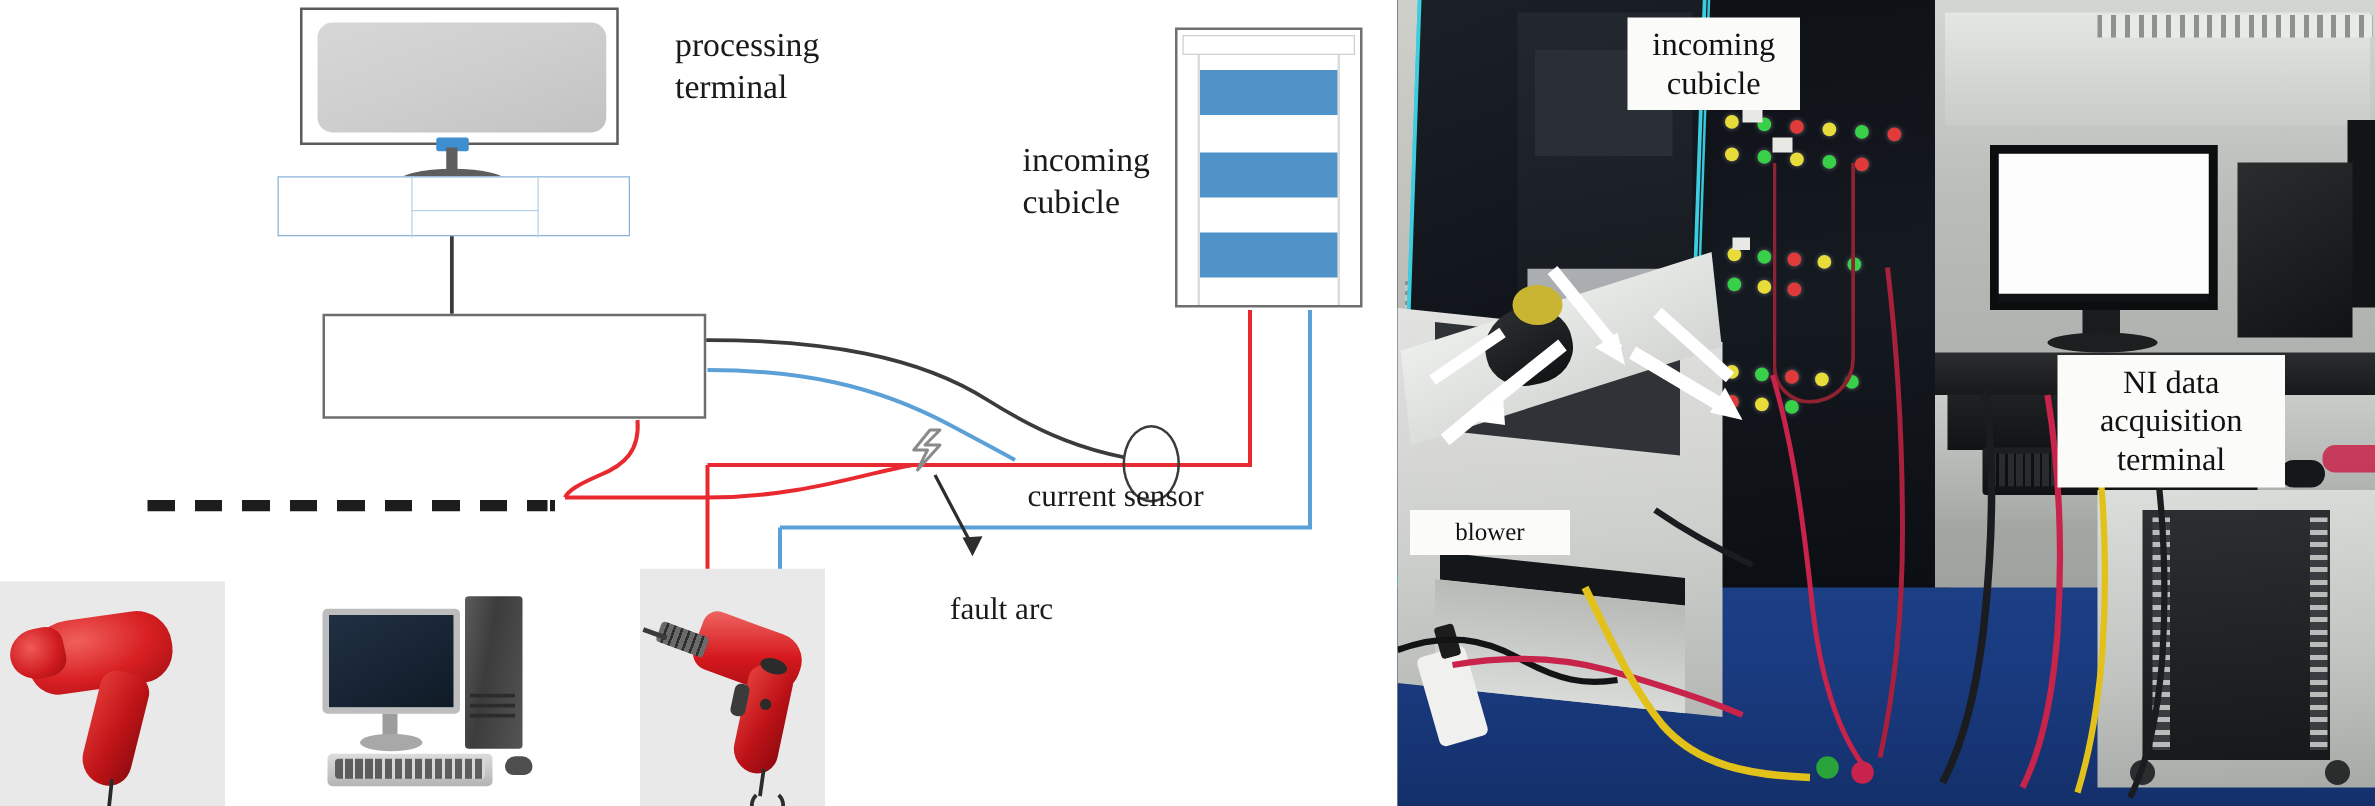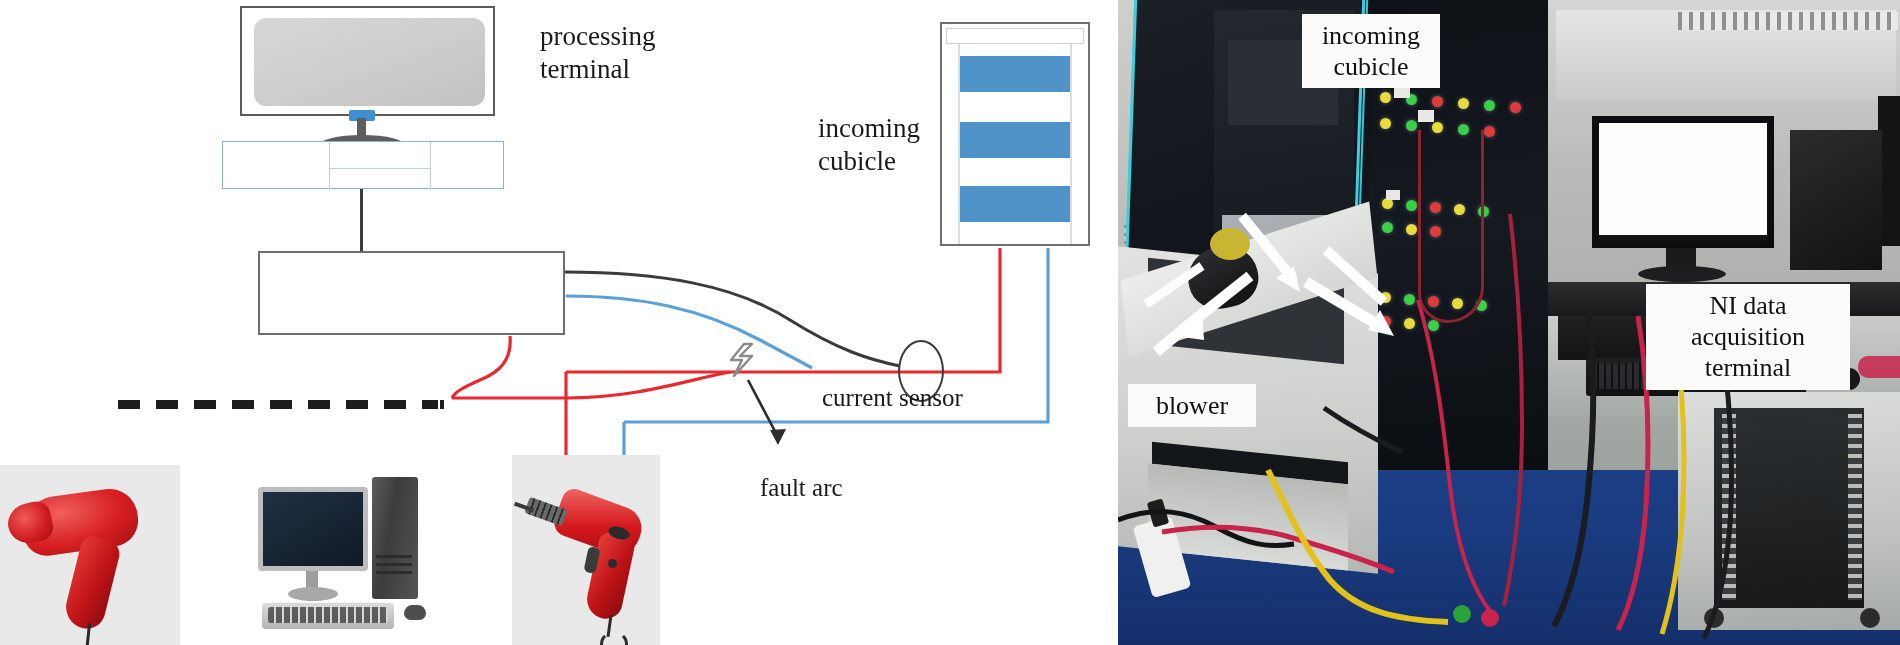--- a/index.html
+++ b/index.html
@@ -381,21 +381,21 @@
       <polygon points="276,336 250,330 262,310" fill="#ffffff"></polygon>
       <path d="M208,250 L266,302" stroke="#ffffff" stroke-width="10" fill="none"></path>
       <path d="M124,216 L176,280" stroke="#ffffff" stroke-width="10" fill="none"></path>
       <polygon points="182,292 158,278 176,266" fill="#ffffff"></polygon>
       <path d="M28,304 L84,266" stroke="#ffffff" stroke-width="9" fill="none"></path>
     </svg>
 
     <div class="callout" style="left: 184px; top: 14px; width: 138px; font-size: 26px; padding-top: 6px; padding-bottom: 6px; white-space: pre-line;">incoming
 cubicle</div>
 
-    <div class="callout" style="left: 10px; top: 384px; width: 128px; font-size: 26px; padding-top: 6px; padding-bottom: 6px; white-space: pre-line;">blower</div>
-
-
-
-    <div class="callout" style="left: 528px; top: 284px; width: 204px; font-size: 26px; padding-top: 6px; padding-bottom: 6px; white-space: pre-line;">NI data
+    <div class="callout" style="left: 10px; top: 408px; width: 128px; font-size: 20px; padding-top: 6px; padding-bottom: 6px; white-space: pre-line;">blower</div>
+
+
+
+    <div class="callout" style="left: 528px; top: 284px; width: 182px; font-size: 26px; padding-top: 6px; padding-bottom: 6px; white-space: pre-line;">NI data
 acquisition
 terminal</div>
   </div>
 </div>
 
 </body></html>

